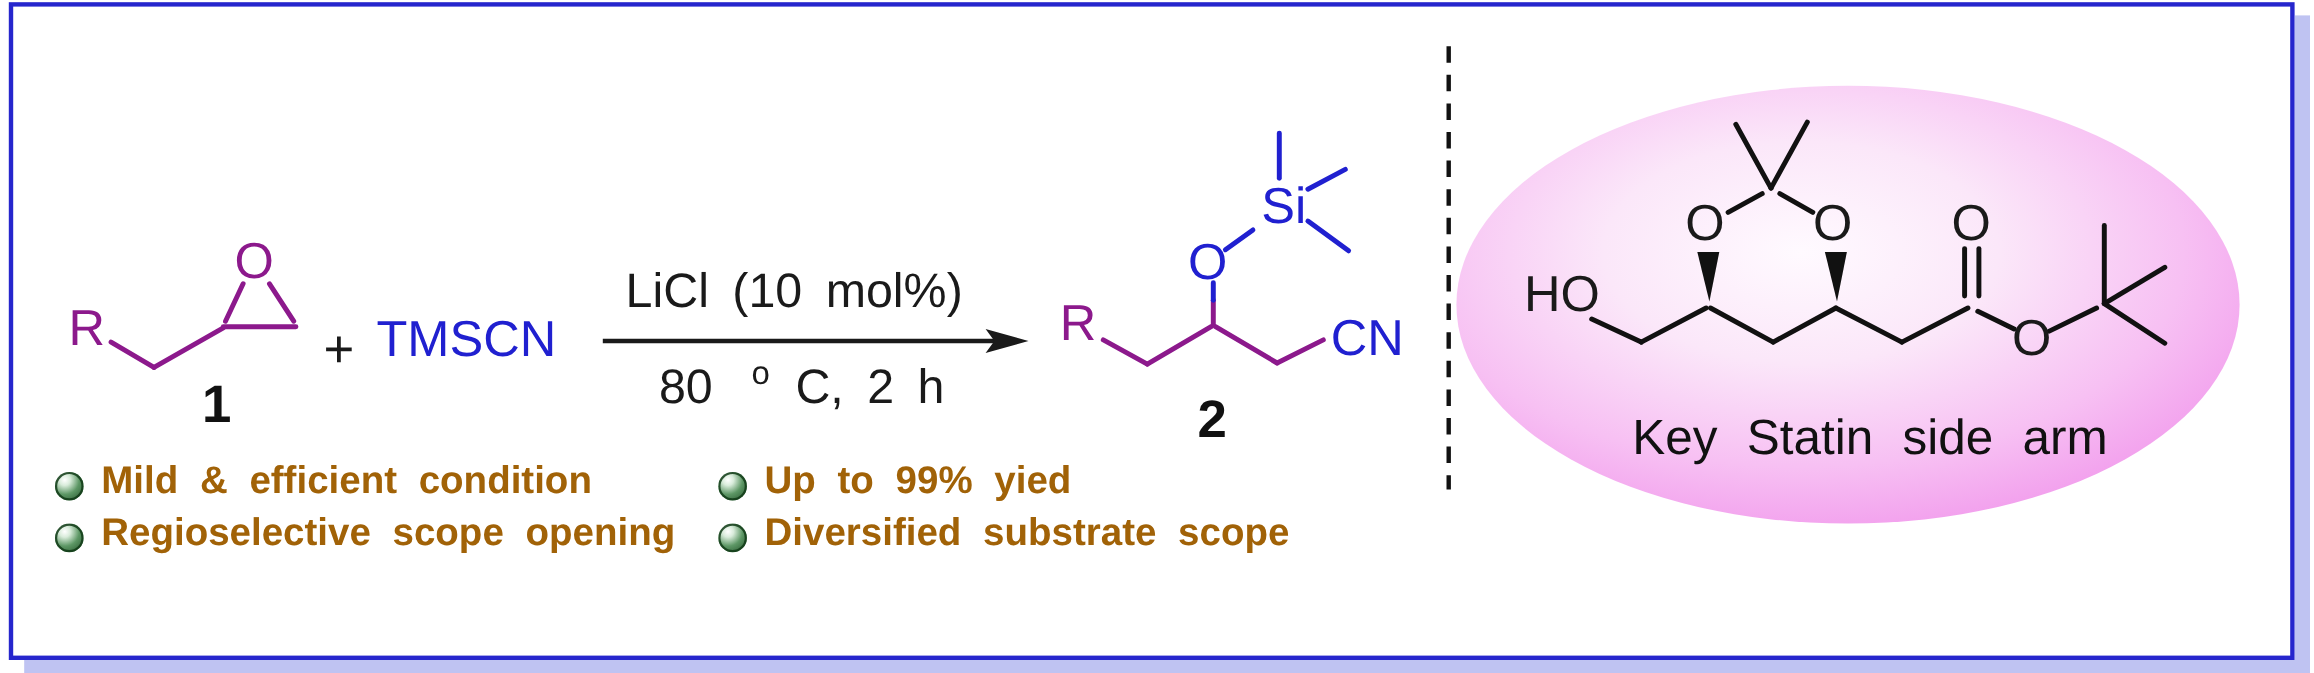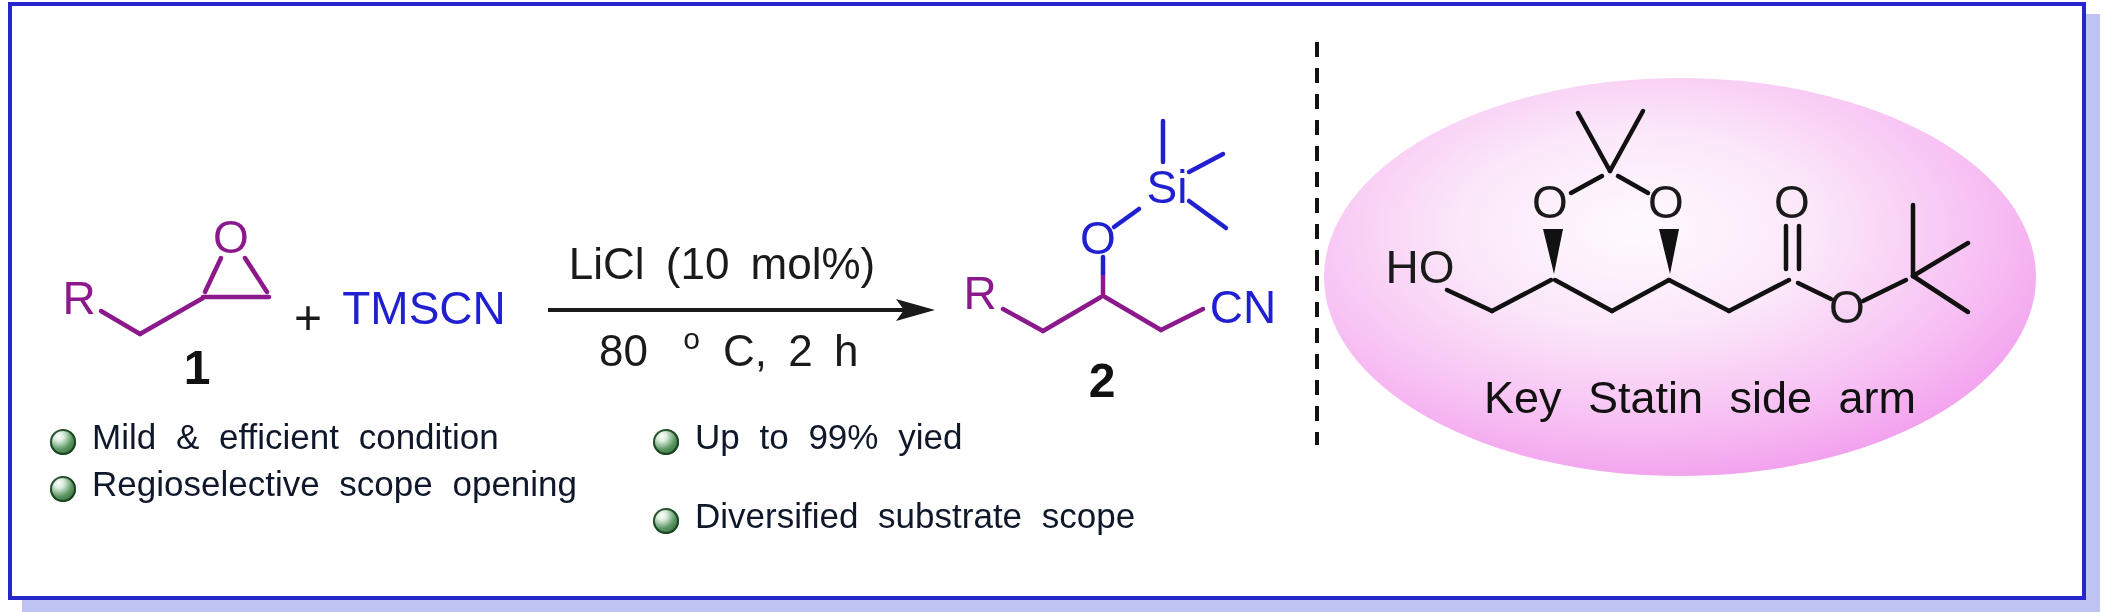--- a/index.html
+++ b/index.html
@@ -17,21 +17,21 @@
   
   .bullet-row{
     position:absolute;display:flex;align-items:center;gap:16px;height:42px;
   }
   .sphere{
     width:26px;height:26px;border-radius:50%;flex:0 0 auto;margin-top:10px;
     background:radial-gradient(circle at 34% 28%, #ffffff 0%, #d9ecdb 20%, #5d9765 52%, #1c4a23 100%);
     box-shadow:inset 0 0 0 2px rgba(16,58,22,.85);
   }
   .feature-text{
-    color:#0f172a;font-weight:normal;font-size:35px;word-spacing:10px;white-space:nowrap;
+    color:#a16207;font-weight:bold;font-size:35px;word-spacing:10px;white-space:nowrap;
   }
 
   svg text{font-family:"Liberation Sans", sans-serif;}
   .atom-purple{fill:#8c198c;font-size:46px;}
   .atom-blue{fill:#2020d0;font-size:46px;}
   .atom-black{fill:#1a1a1a;font-size:46px;}
   .cpd-label{fill:#111111;font-size:48px;font-weight:bold;}
   .cond-text{fill:#1a1a1a;font-size:44px;word-spacing:9px;}
   .caption-text{fill:#111111;font-size:45px;word-spacing:14px;}
   .plus-text{fill:#1a1a1a;font-size:48px;}
@@ -148,18 +148,18 @@
     <span class="feature-text">Mild &amp; efficient condition</span>
   </div>
   <div class="bullet-row" style="left:50px;top:463px;">
     <div class="sphere"></div>
     <span class="feature-text">Regioselective scope opening</span>
   </div>
   <div class="bullet-row" style="left:653px;top:416px;">
     <div class="sphere"></div>
     <span class="feature-text">Up to 99% yied</span>
   </div>
-  <div class="bullet-row" style="left:653px;top:463px;margin-top:32px;">
+  <div class="bullet-row" style="left:653px;top:463px;">
     <div class="sphere"></div>
     <span class="feature-text">Diversified substrate scope</span>
   </div>
 
 </div>
 
 </body></html>

